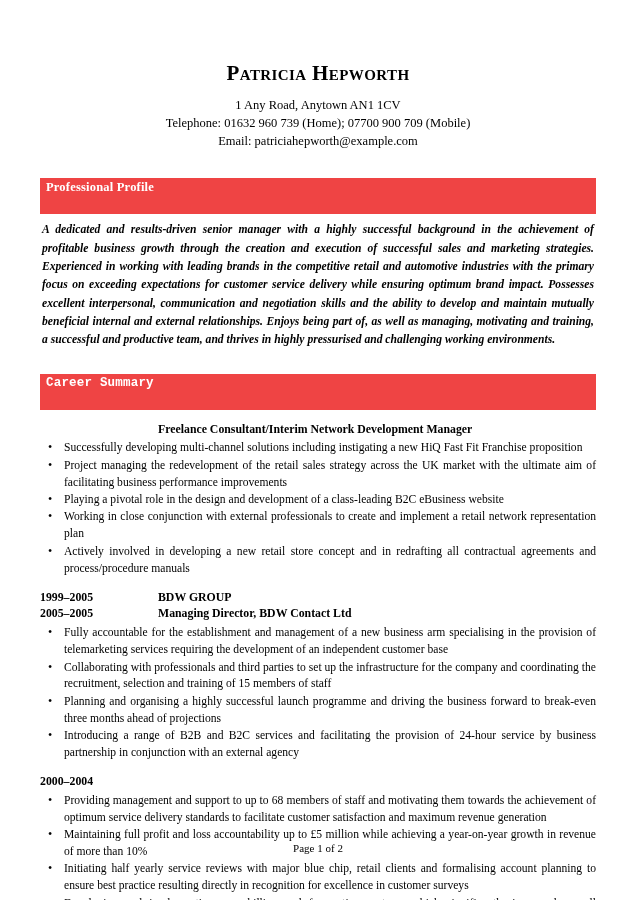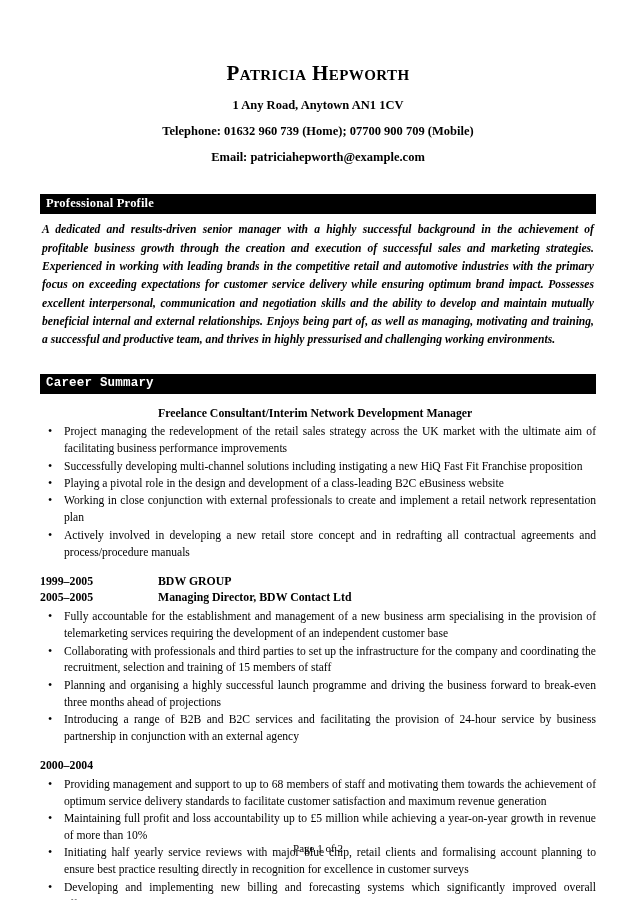--- a/index.html
+++ b/index.html
@@ -33,32 +33,32 @@
     font-size: 21px;
     font-weight: bold;
     letter-spacing: 0.4px;
     line-height: 1.1;
     margin: 0 0 12px 0;
     font-variant: small-caps;
     text-transform: capitalize;
   }
   .cv-contact-line {
     font-size: 12.5px;
-    font-weight: bold;
+    font-weight: normal;
     line-height: 1.42;
-    margin: 8px;
+    margin: 0;
   }
 
   
   .section-bar {
-    background: #000000;
+    background: #ef4444;
     color: #ffffff;
     font-size: 12.5px;
     font-weight: bold;
-    padding: 2px 0 3px 6px;
+    padding: 2px 0 19px 6px;
     line-height: 1.2;
     letter-spacing: 0.2px;
   }
   .section-profile { margin-top: 28px; }
   .section-career  { margin-top: 24px; font-family: Liberation Mono, monospace; }
 
   
   .profile-text {
     font-size: 11.6px;
     font-style: italic;
@@ -135,22 +135,22 @@
   </div>
 
   <div class="section-bar section-profile">Professional Profile</div>
   <p class="profile-text">A dedicated and results-driven senior manager with a highly successful background in the achievement of profitable business growth through the creation and execution of successful sales and marketing strategies. Experienced in working with leading brands in the competitive retail and automotive industries with the primary focus on exceeding expectations for customer service delivery while ensuring optimum brand impact. Possesses excellent interpersonal, communication and negotiation skills and the ability to develop and maintain mutually beneficial internal and external relationships.  Enjoys being part of, as well as managing, motivating and training, a successful and productive team, and thrives in highly pressurised and challenging working environments.</p>
 
   <div class="section-bar section-career">Career Summary</div>
 
   <div class="job">
     <div class="job-role-only">Freelance Consultant/Interim Network Development Manager</div>
     <ul class="bullets">
+      <li>Successfully developing multi-channel solutions including instigating a new HiQ Fast Fit Franchise proposition</li>
       <li>Project managing the redevelopment of the retail sales strategy across the UK market with the ultimate aim of facilitating business performance improvements</li>
-      <li>Successfully developing multi-channel solutions including instigating a new HiQ Fast Fit Franchise proposition</li>
       <li>Playing a pivotal role in the design and development of a class-leading B2C eBusiness website</li>
       <li>Working in close conjunction with external professionals to create and implement a retail network representation plan</li>
       <li>Actively involved in developing a new retail store concept and in redrafting all contractual agreements and process/procedure manuals</li>
     </ul>
   </div>
 
   <div class="job">
     <div class="job-line">
       <span class="job-dates">1999–2005</span>
       <span class="job-org">BDW GROUP</span>

